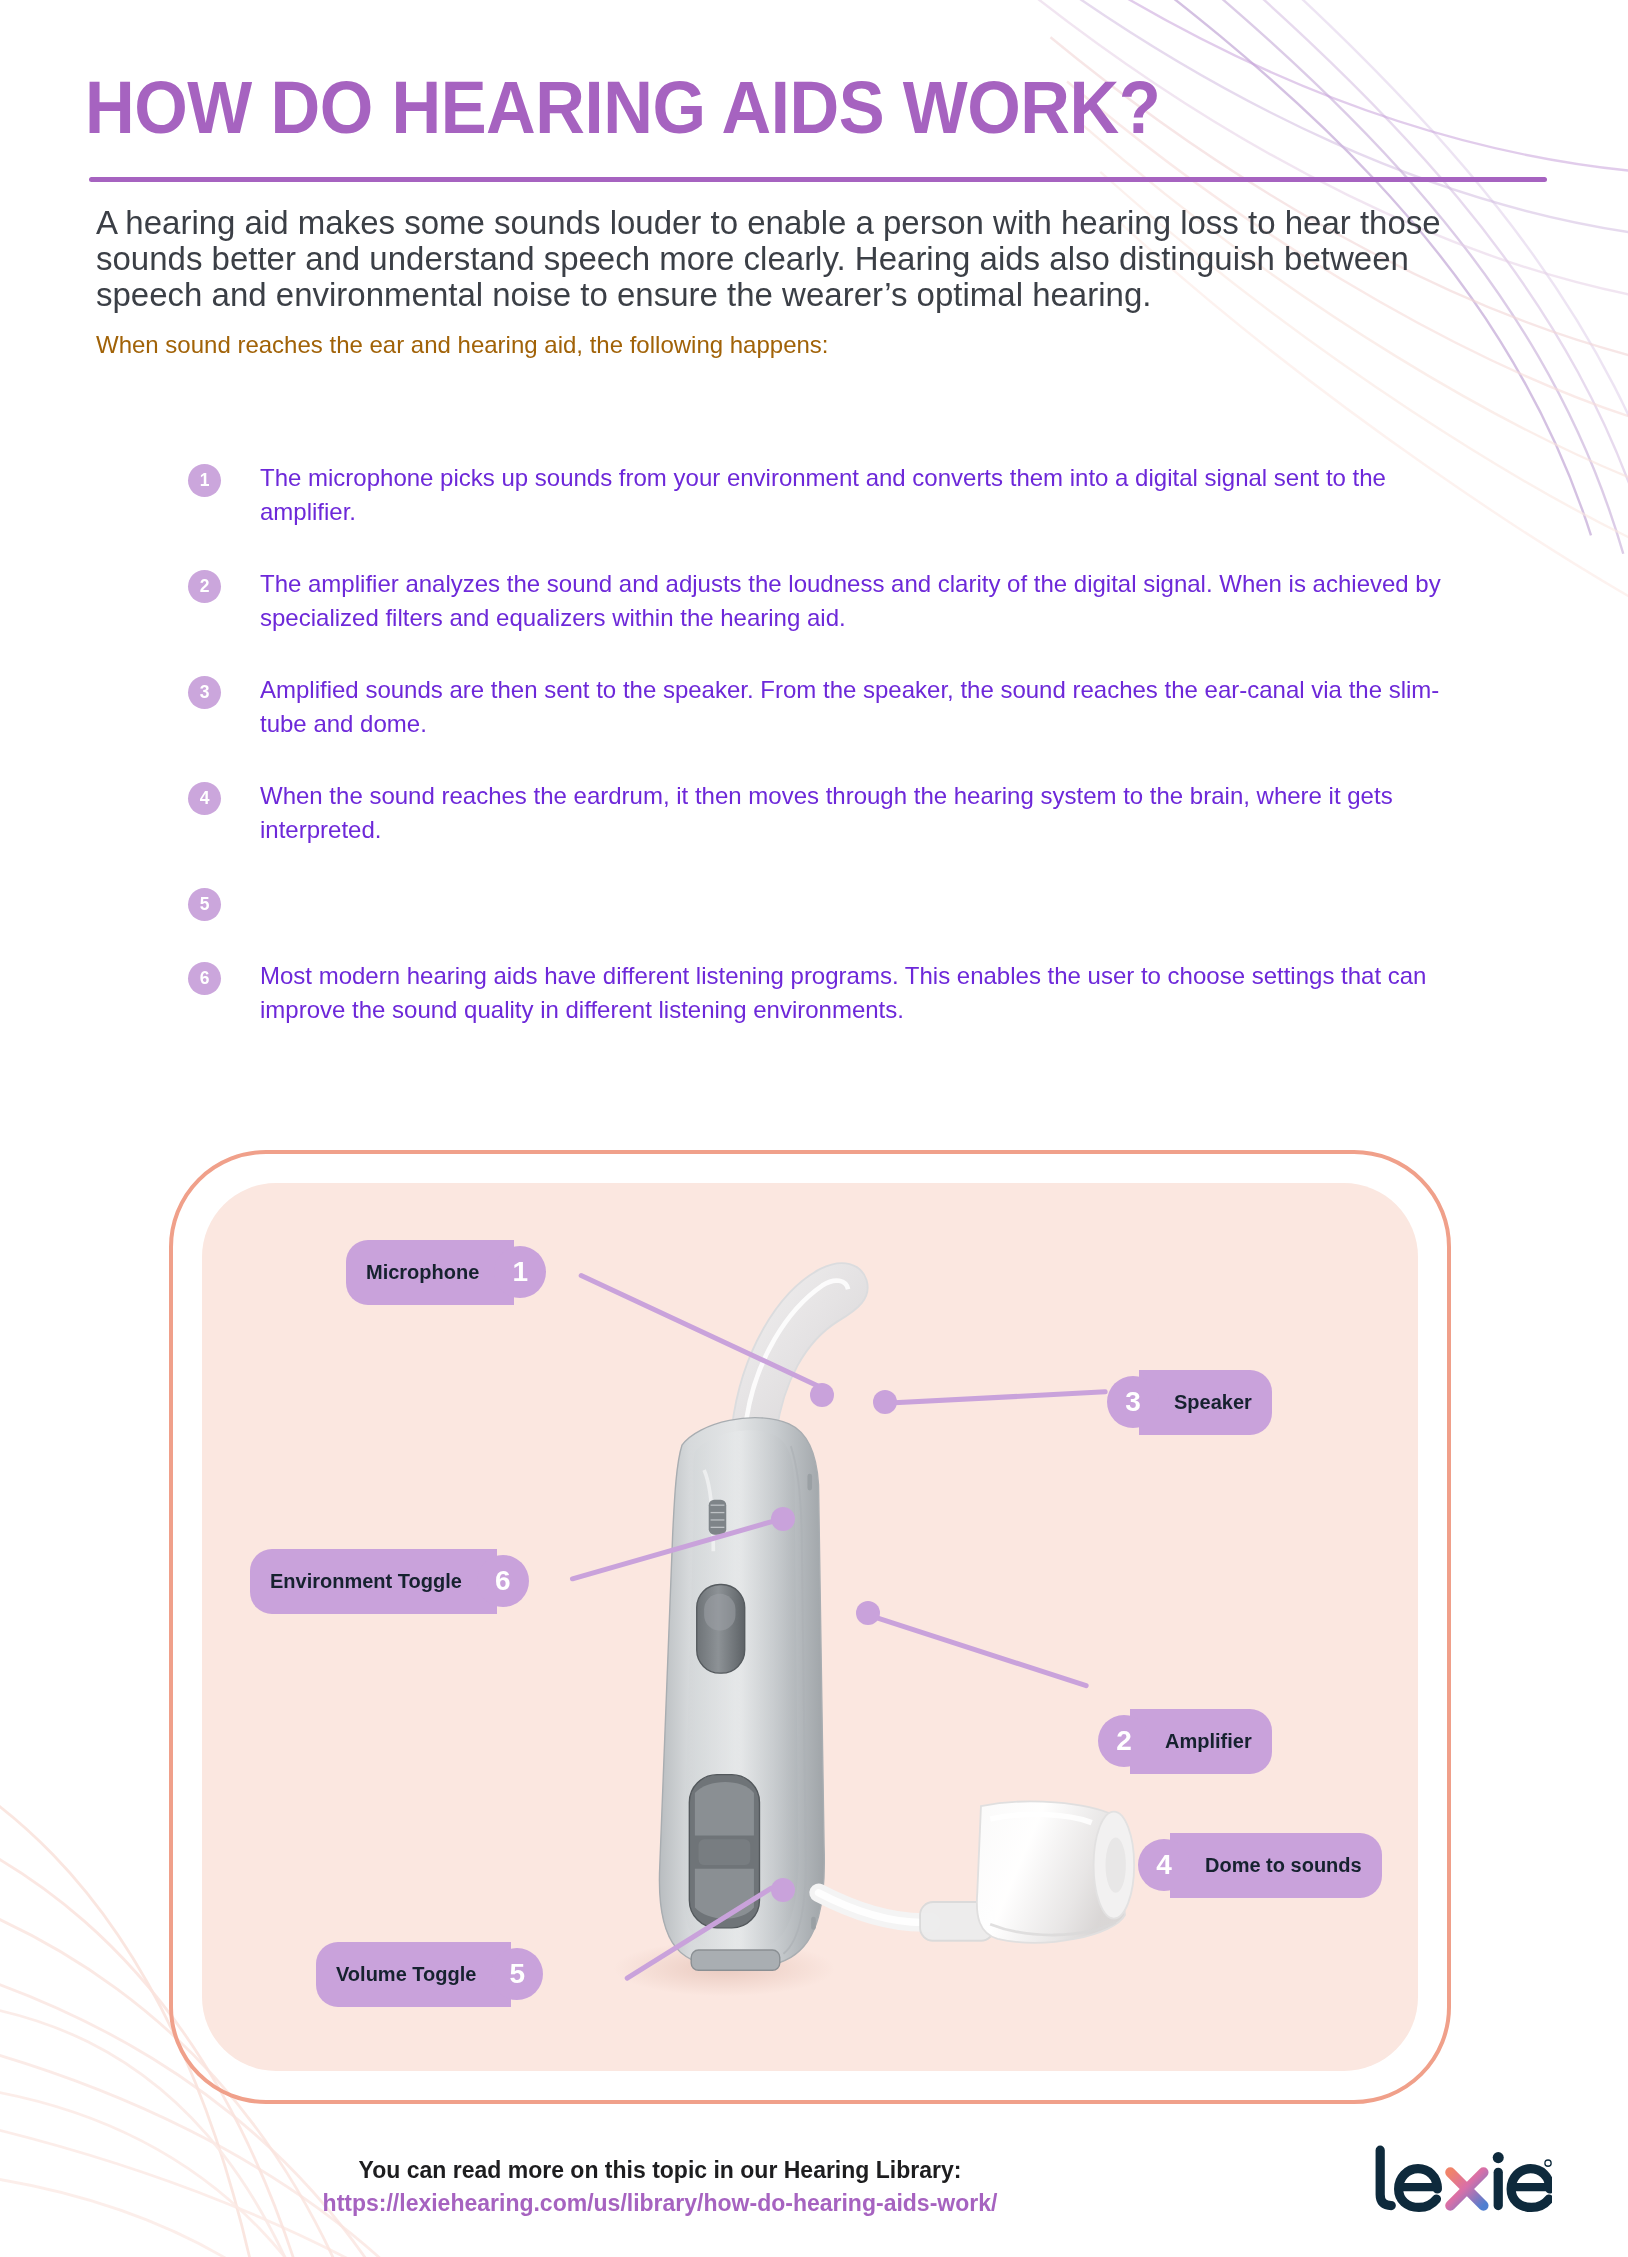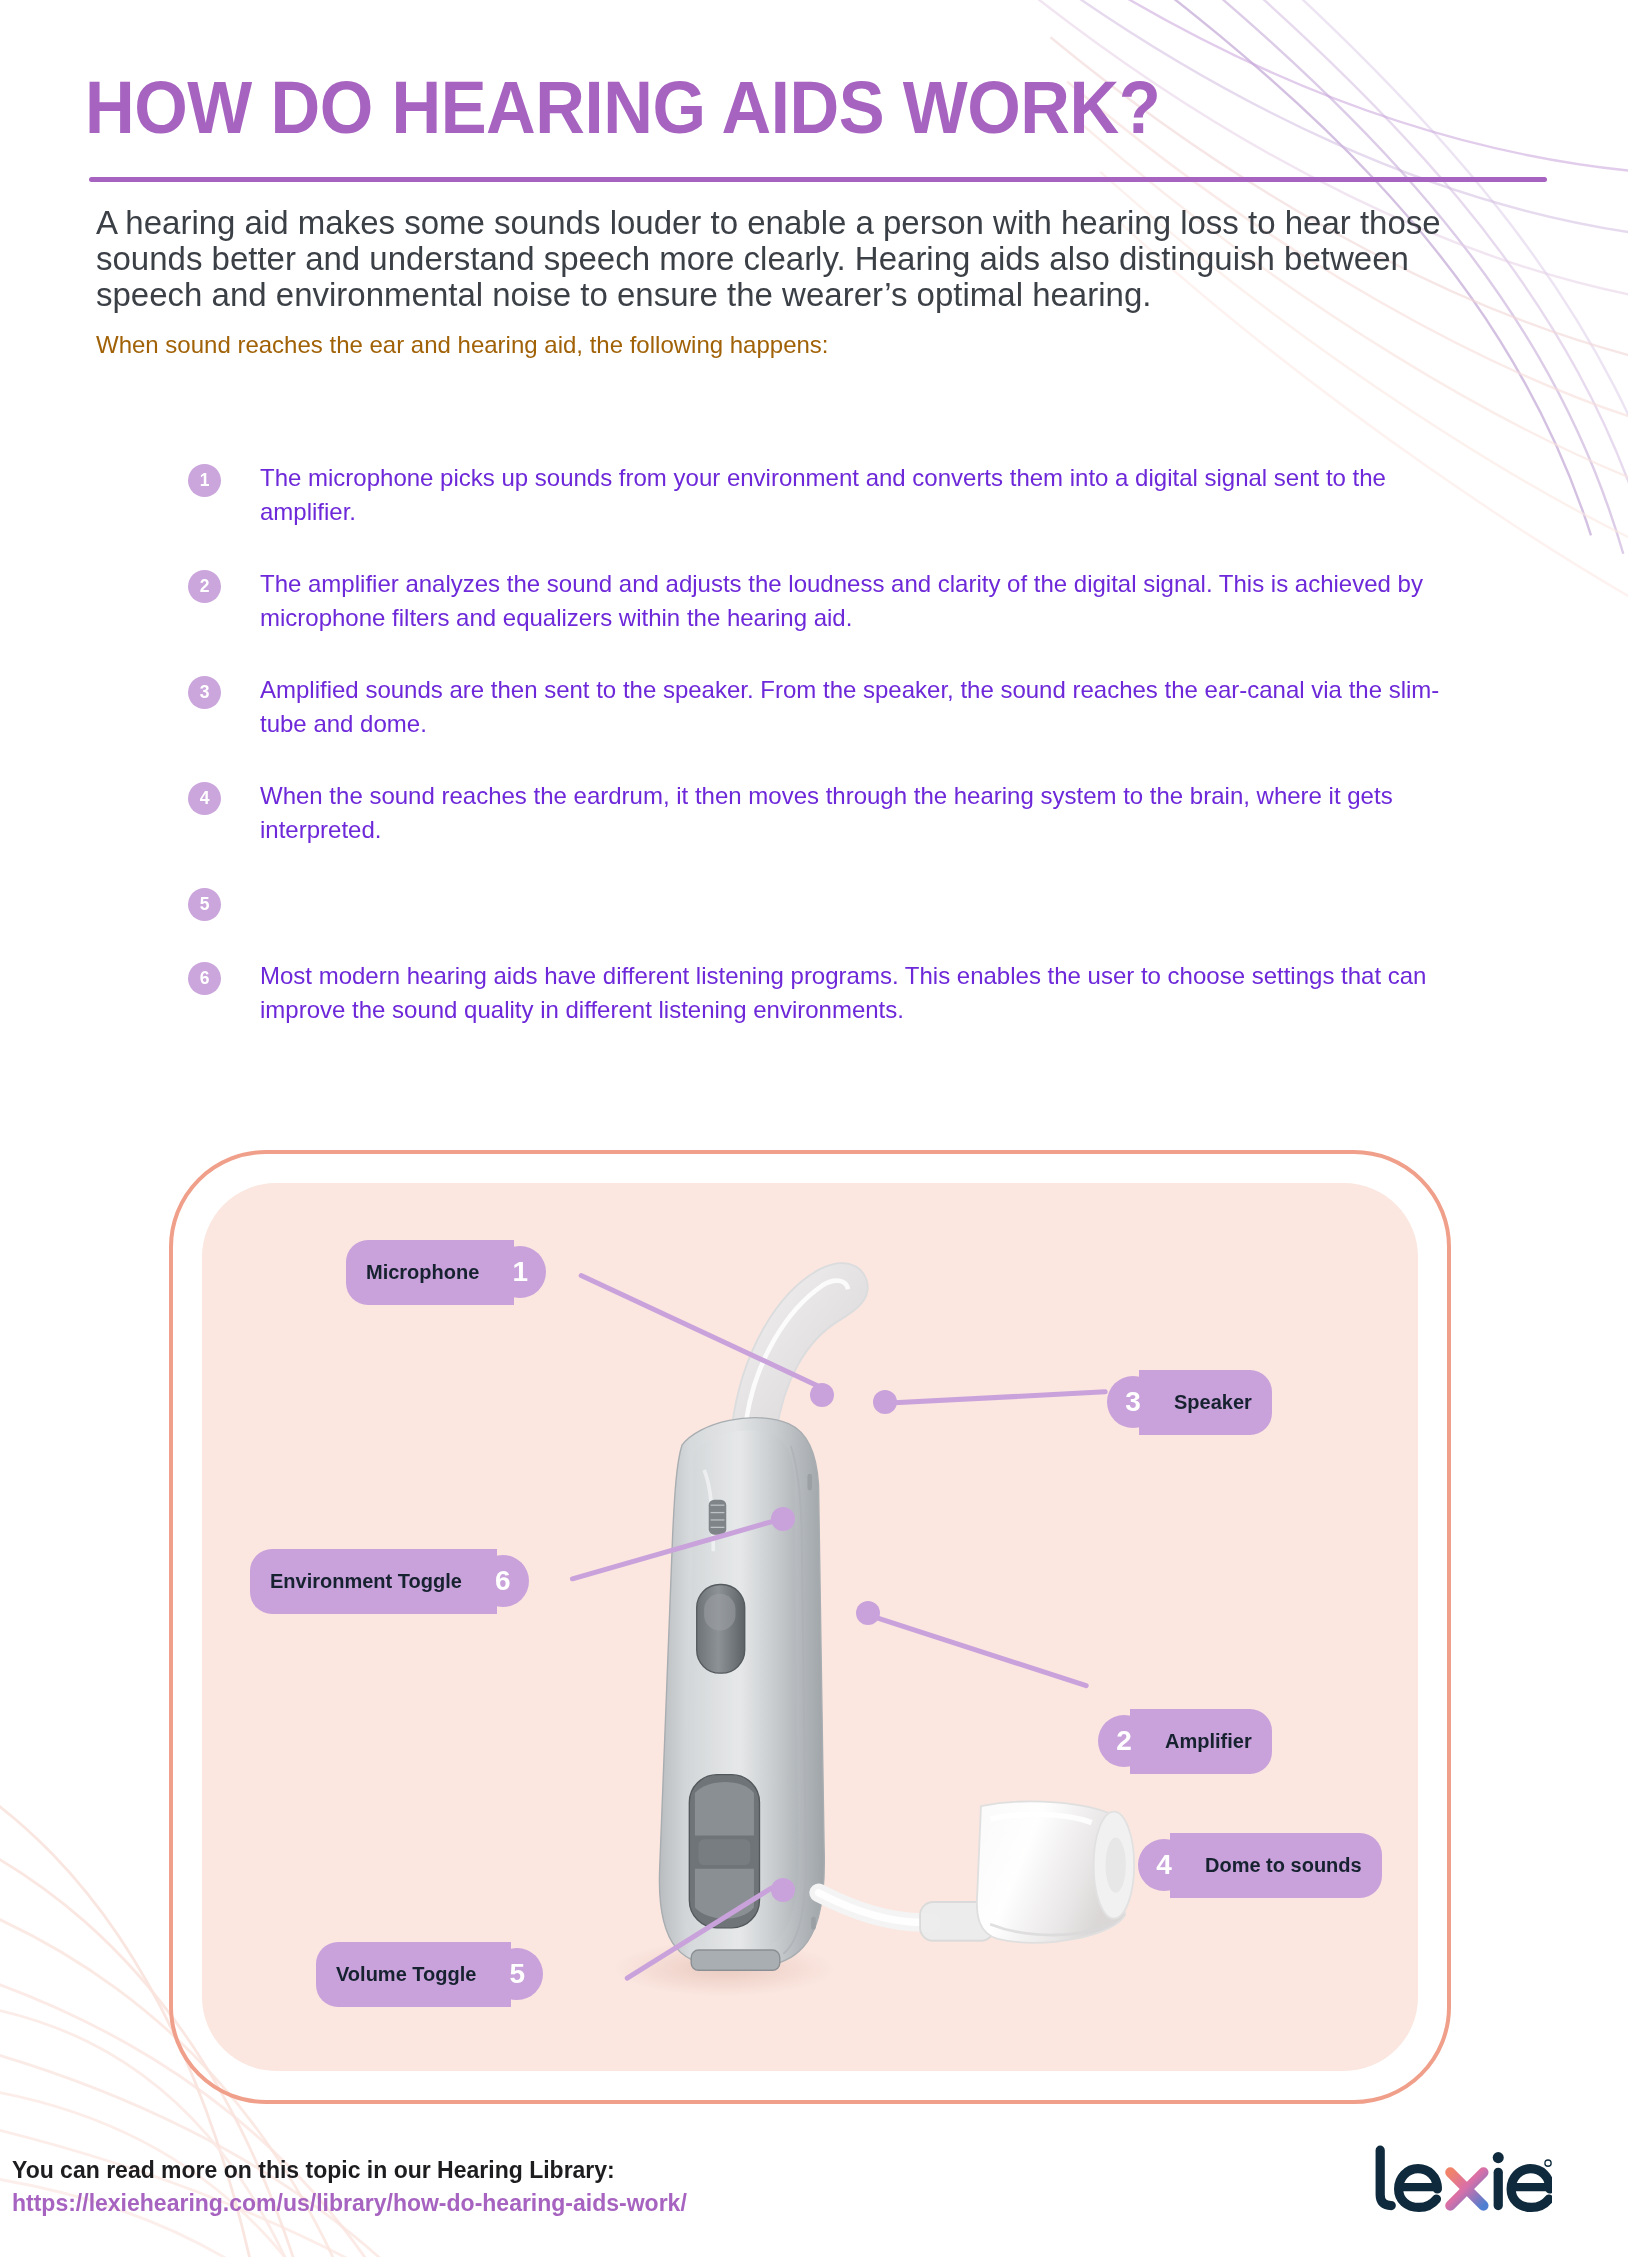--- a/index.html
+++ b/index.html
@@ -97,21 +97,21 @@
   
   .lbl.nl .circ{margin-right:-20px;z-index:2;}
   .lbl.nl .pill{border-radius:0 22px 22px 0;padding-left:35px;}
 
   
   .leader{position:absolute;transform-origin:left center;height:4.6px;background:#C9A2DB;border-radius:2.8px;}
   .dot{position:absolute;width:24px;height:24px;border-radius:50%;background:#C9A2DB;}
 
   
   .footer{
-    position:absolute;left:12px;top:2154px;width:1312px;
+    position:absolute;left:4px;top:2154px;width:1312px;text-align:center;
   }
   .footer .f1{font-size:23px;font-weight:700;color:#1d1d1f;line-height:33px;}
   .footer .f2{font-size:23px;font-weight:700;color:#A663C0;line-height:33px;}
 
   .logo{position:absolute;right:76px;top:2141px;width:185px;height:83px;}
 </style>
 </head>
 <body>
 
 <div class="page">
@@ -160,21 +160,21 @@
   <div class="intro">A hearing aid makes some sounds louder to enable a person with hearing loss to hear those sounds better and understand speech more clearly. Hearing aids also distinguish between speech and environmental noise to ensure the wearer’s optimal hearing.</div>
   <div class="subhead">When sound reaches the ear and hearing aid, the following happens:</div>
 
   <div class="list">
     <div class="li">
       <div class="li-badge">1</div>
       <div class="li-text">The microphone picks up sounds from your environment and converts them into a digital signal sent to the amplifier.</div>
     </div>
     <div class="li">
       <div class="li-badge">2</div>
-      <div class="li-text">The amplifier analyzes the sound and adjusts the loudness and clarity of the digital signal. This is achieved by microphone filters and equalizers within the hearing aid.</div>
+      <div class="li-text">The amplifier analyzes the sound and adjusts the loudness and clarity of the digital signal. When is achieved by specialized filters and equalizers within the hearing aid.</div>
     </div>
     <div class="li">
       <div class="li-badge">3</div>
       <div class="li-text">Amplified sounds are then sent to the speaker. From the speaker, the sound reaches the ear-canal via the slim-tube and dome.</div>
     </div>
     <div class="li">
       <div class="li-badge">4</div>
       <div class="li-text">When the sound reaches the eardrum, it then moves through the hearing system to the brain, where it gets interpreted.</div>
     </div>
     <div class="li">

